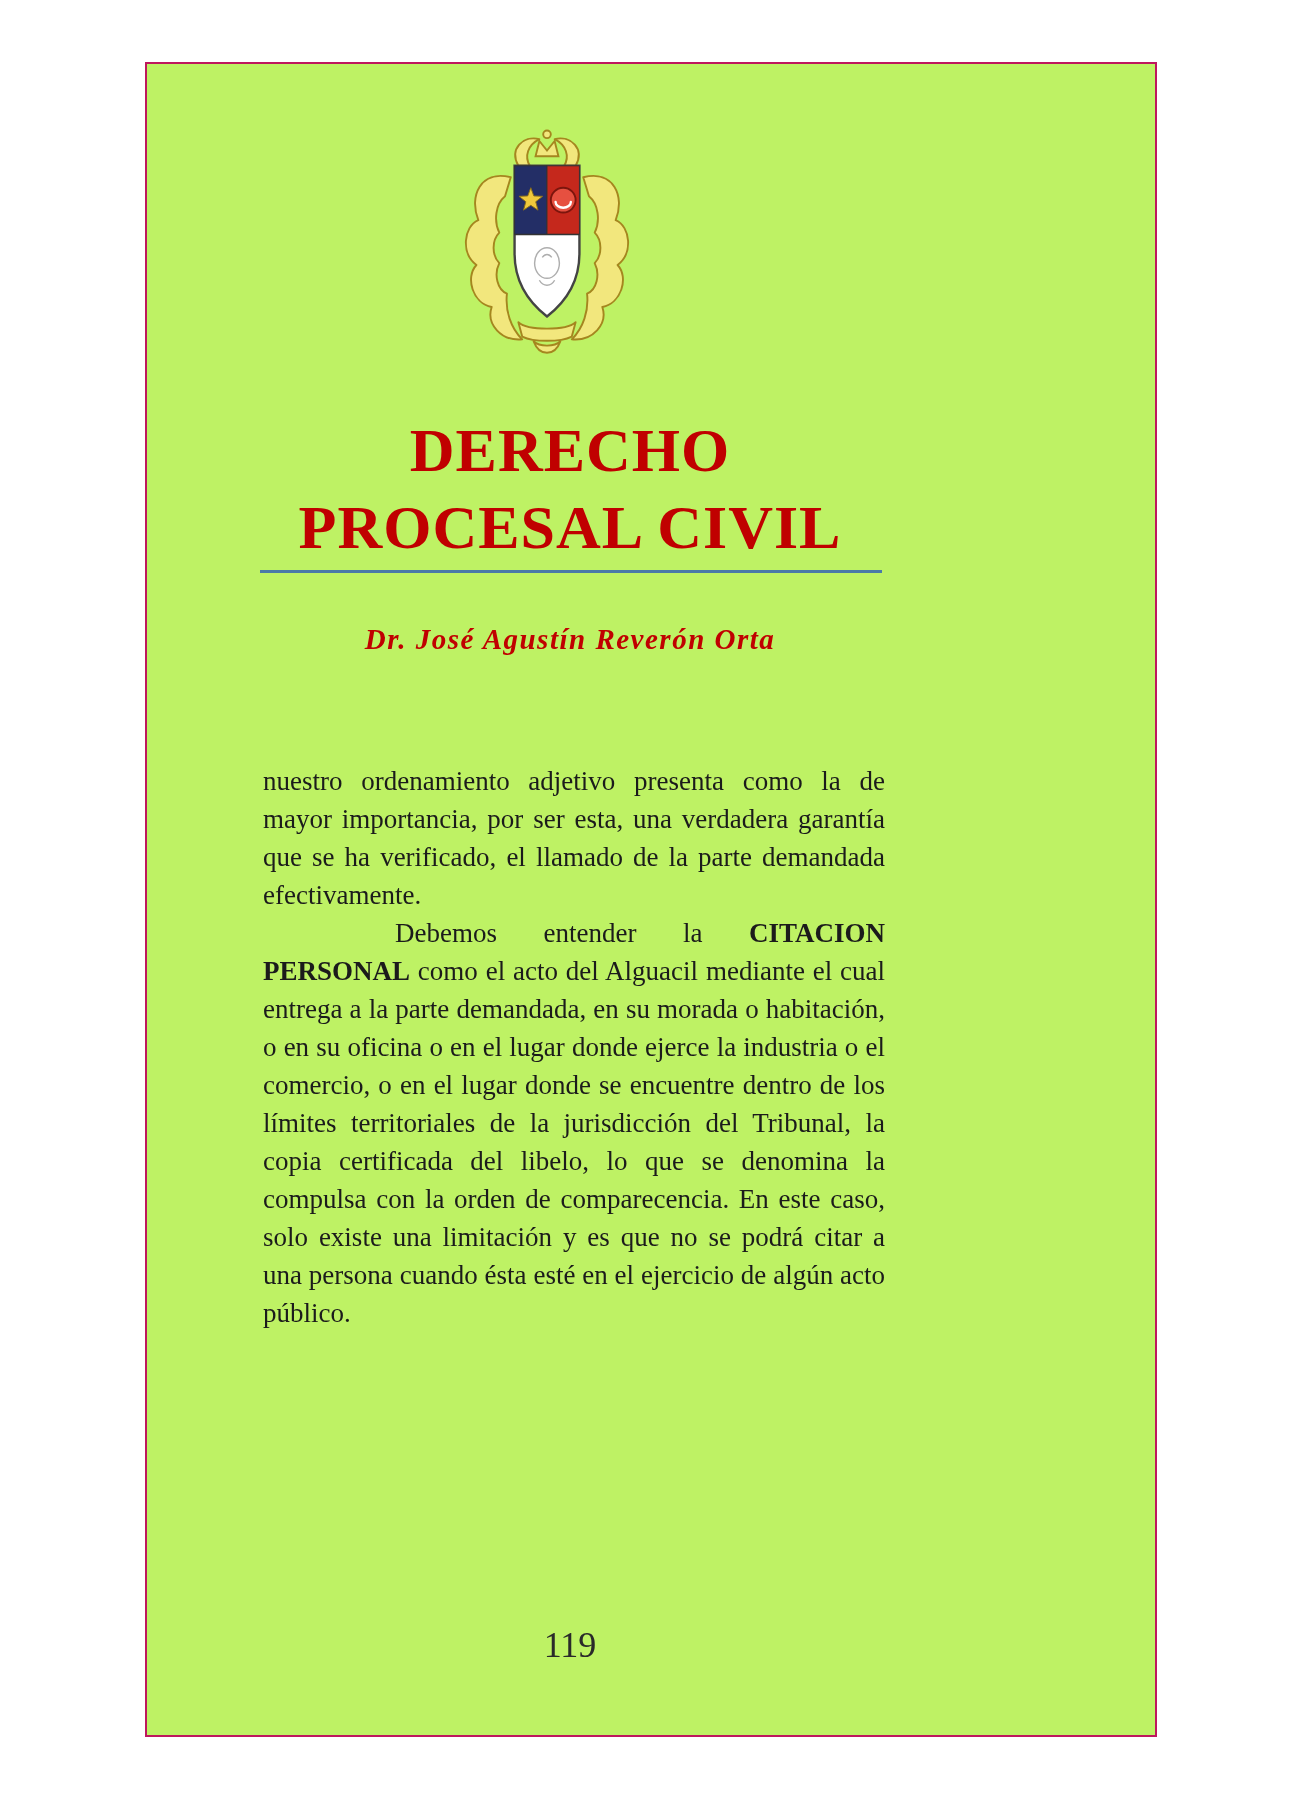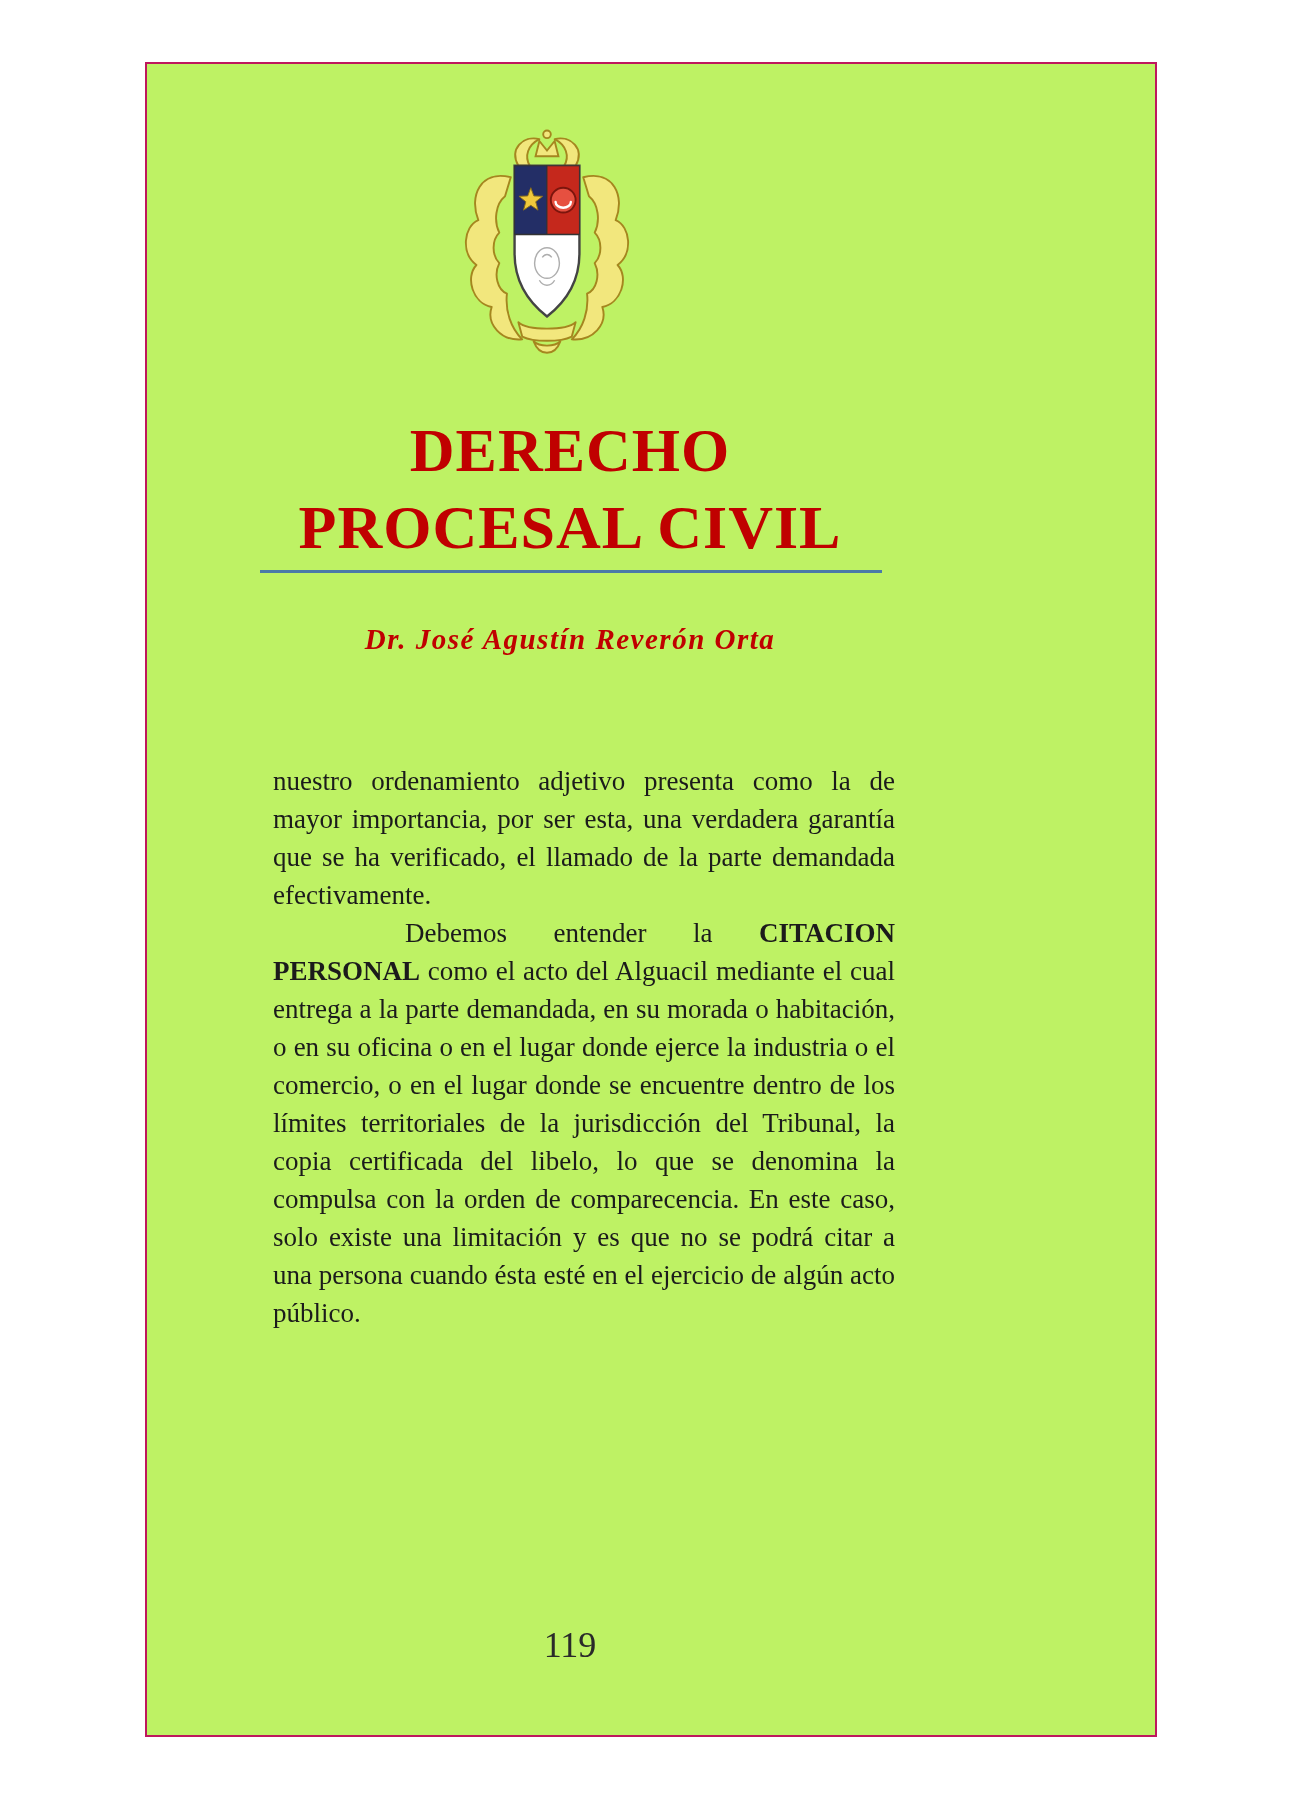--- a/index.html
+++ b/index.html
@@ -68,21 +68,21 @@
     font-family: "Liberation Serif", serif;
     font-style: italic;
     font-weight: 700;
     font-size: 29px;
     letter-spacing: 1.5px;
     margin-top: 7px;
   }
 
   .body-text {
     position: absolute;
-    left: 126px;
+    left: 116px;
     top: 698px;
     width: 622px;
     font-size: 27px;
     line-height: 38px;
     text-align: justify;
     color: var(--text-black, #1b1b1b);
   }
   .body-para { text-align: justify; }
   .body-para.indented { text-indent: 132px; }
   .bold-seg { font-weight: 700; }

